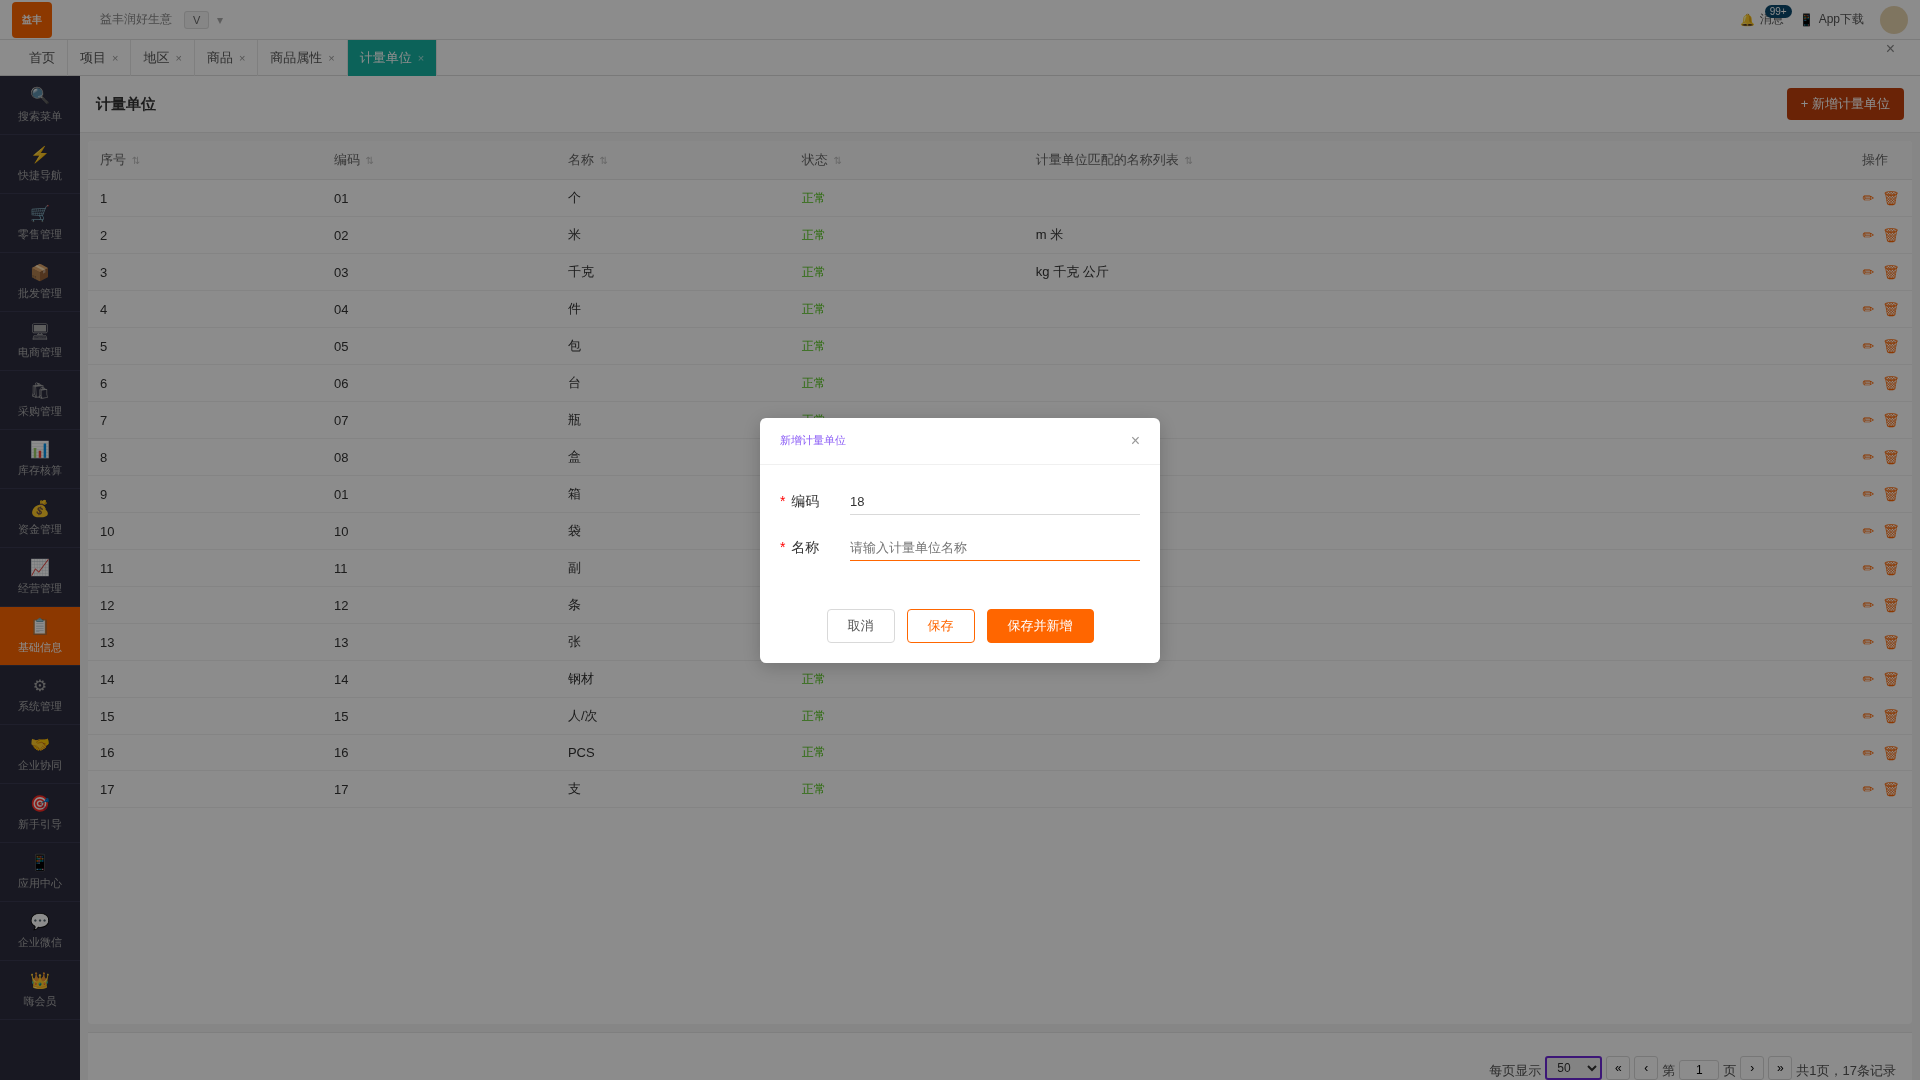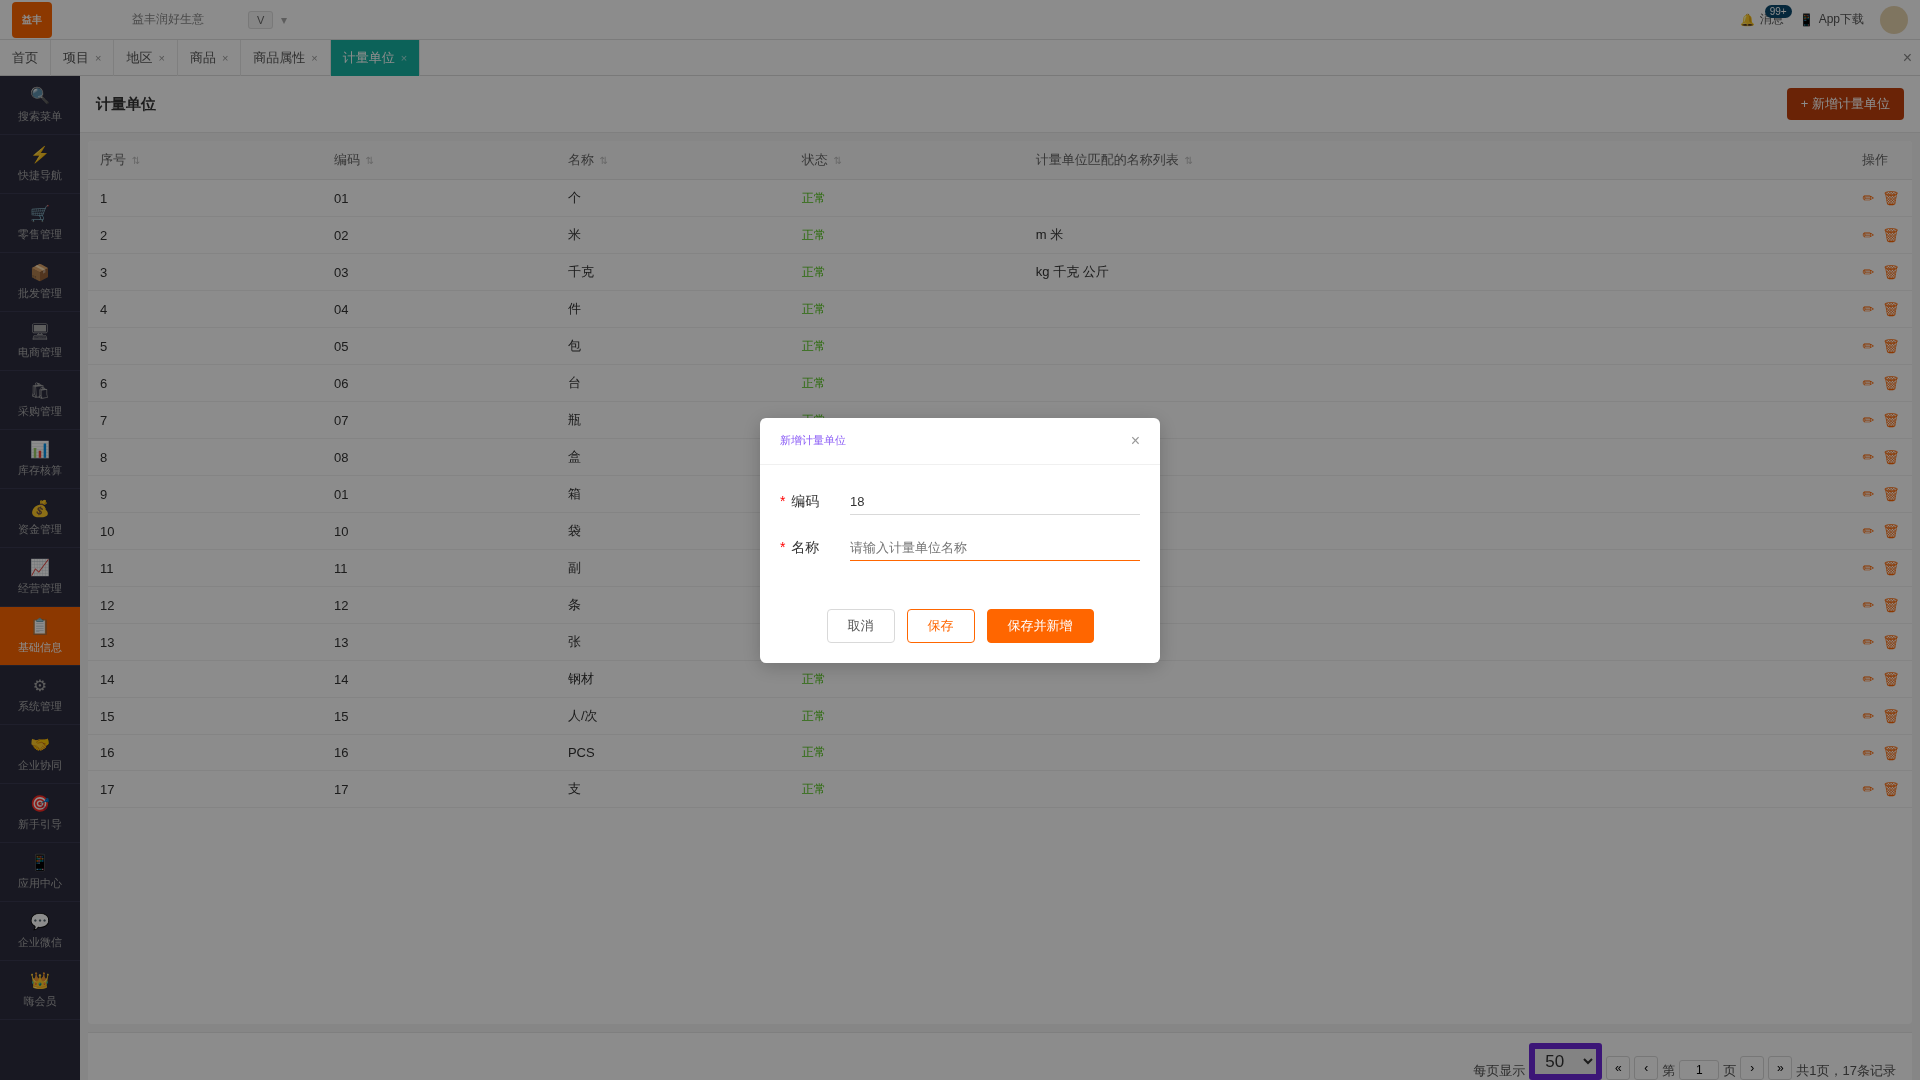--- a/index.html
+++ b/index.html
@@ -1,32 +1,32 @@
 <!DOCTYPE html>
 <html><head>
   <meta charset="utf-8">
   <style>
     * { box-sizing: border-box; margin: 0; padding: 0; }
     body { font-family: 'Microsoft YaHei', Arial, sans-serif; font-size: 13px; background: #f0f0f0; color: #333; height: 1080px; width: 1920px; overflow: hidden; display: flex; flex-direction: column; }
 
     
-    .top-bar { height: 40px; background: #fff; display: flex; align-items: center; padding: 0 12px; border-bottom: 1px solid #e0e0e0; flex-shrink: 0; gap: 32px; }
+    .top-bar { height: 40px; background: #fff; display: flex; align-items: center; padding: 0 12px; border-bottom: 1px solid #e0e0e0; flex-shrink: 0; }
     .logo-area { display: flex; align-items: center; width: 80px; }
     .logo-icon { width: 40px; height: 36px; background: #f60; border-radius: 4px; display: flex; align-items: center; justify-content: center; color: #fff; font-size: 10px; font-weight: bold; }
     .top-bar-title { font-size: 12px; color: #888; margin-left: 8px; }
     .top-center { flex: 1; display: flex; align-items: center; justify-content: center; }
     .version-tag { background: #f5f5f5; border: 1px solid #ddd; border-radius: 3px; padding: 2px 8px; font-size: 11px; color: #666; }
     .top-right { display: flex; align-items: center; gap: 16px; }
     .notification-btn { position: relative; display: flex; align-items: center; gap: 4px; color: #555; font-size: 12px; cursor: pointer; }
     .badge { background: #0c4a6e; color: #fff; border-radius: 8px; padding: 1px 5px; font-size: 10px; position: absolute; top: -6px; right: -8px; }
     .app-download { color: #555; font-size: 12px; cursor: pointer; display: flex; align-items: center; gap: 4px; }
     .user-avatar { width: 28px; height: 28px; background: #e8d5b0; border-radius: 50%; cursor: pointer; }
 
     
-    .tab-bar { height: 36px; background: #fff; display: flex; align-items: center; padding: 0 0; border-bottom: 1px solid #ddd; flex-shrink: 0; }
+    .tab-bar { height: 36px; background: #fff; display: flex; align-items: flex-start; padding: 0 17px; border-bottom: 1px solid #ddd; flex-shrink: 0; }
     .tab { display: flex; align-items: center; padding: 0 12px; height: 36px; border-right: 1px solid #e8e8e8; cursor: pointer; font-size: 13px; color: #555; gap: 6px; }
     .tab.active { background: #17b3a3; color: #fff; }
     .tab-close { font-size: 11px; opacity: 0.6; cursor: pointer; }
     .tab-bar-close { margin-left: auto; color: #888; cursor: pointer; font-size: 16px; padding: 0 8px; }
 
     
     .main-layout { display: flex; flex: 1; overflow: hidden; }
 
     
     .sidebar { width: 80px; background: #2c2c3e; display: flex; flex-direction: column; flex-shrink: 0; overflow-y: auto; }
@@ -48,21 +48,21 @@
     thead th .sort-icon { color: #bbb; font-size: 10px; margin-left: 2px; }
     tbody tr { border-bottom: 1px solid #f0f0f0; }
     tbody td { padding: 9px 12px; font-size: 13px; color: #333; }
     .status-badge { color: #52c41a; font-size: 12px; }
     .action-btns { display: flex; gap: 8px; }
     .edit-btn { color: #f60; cursor: pointer; font-size: 14px; }
     .del-btn { color: #f60; cursor: pointer; font-size: 14px; }
 
     
     .pagination { height: 48px; background: #fff; display: flex; align-items: flex-end; justify-content: flex-end; padding: 0 16px; gap: 4px; border-top: 1px solid #e8e8e8; flex-shrink: 0; font-size: 13px; color: #555; margin: 0 8px; }
-    .page-size-select { border: 6px solid #6d28d9; border-radius: 3px; padding: 2px 6px; font-size: 17px; color: #333; }
+    .page-size-select { border: 2px solid #6d28d9; border-radius: 3px; padding: 2px 6px; font-size: 12px; color: #333; }
     .page-nav-btn { border: 1px solid #d9d9d9; background: #fff; width: 24px; height: 24px; display: flex; align-items: center; justify-content: center; cursor: pointer; border-radius: 3px; font-size: 12px; }
     .page-input { border: 1px solid #d9d9d9; border-radius: 3px; width: 40px; text-align: center; padding: 2px 4px; font-size: 12px; }
 
     
     .overlay { position: fixed; top: 0; left: 0; width: 100%; height: 100%; background: rgba(0,0,0,0.45); z-index: 100; display: flex; align-items: center; justify-content: center; }
     .modal { background: #fff; border-radius: 6px; width: 400px; box-shadow: 0 4px 20px rgba(0,0,0,0.2); }
     .modal-header { display: flex; align-items: center; justify-content: space-between; padding: 14px 20px; border-bottom: 1px solid #f0f0f0; }
     .modal-title { font-size: 11px; font-weight: normal; color: #8b5cf6; }
     .modal-close { cursor: pointer; color: #999; font-size: 16px; }
     .modal-body { padding: 24px 20px 16px; }

